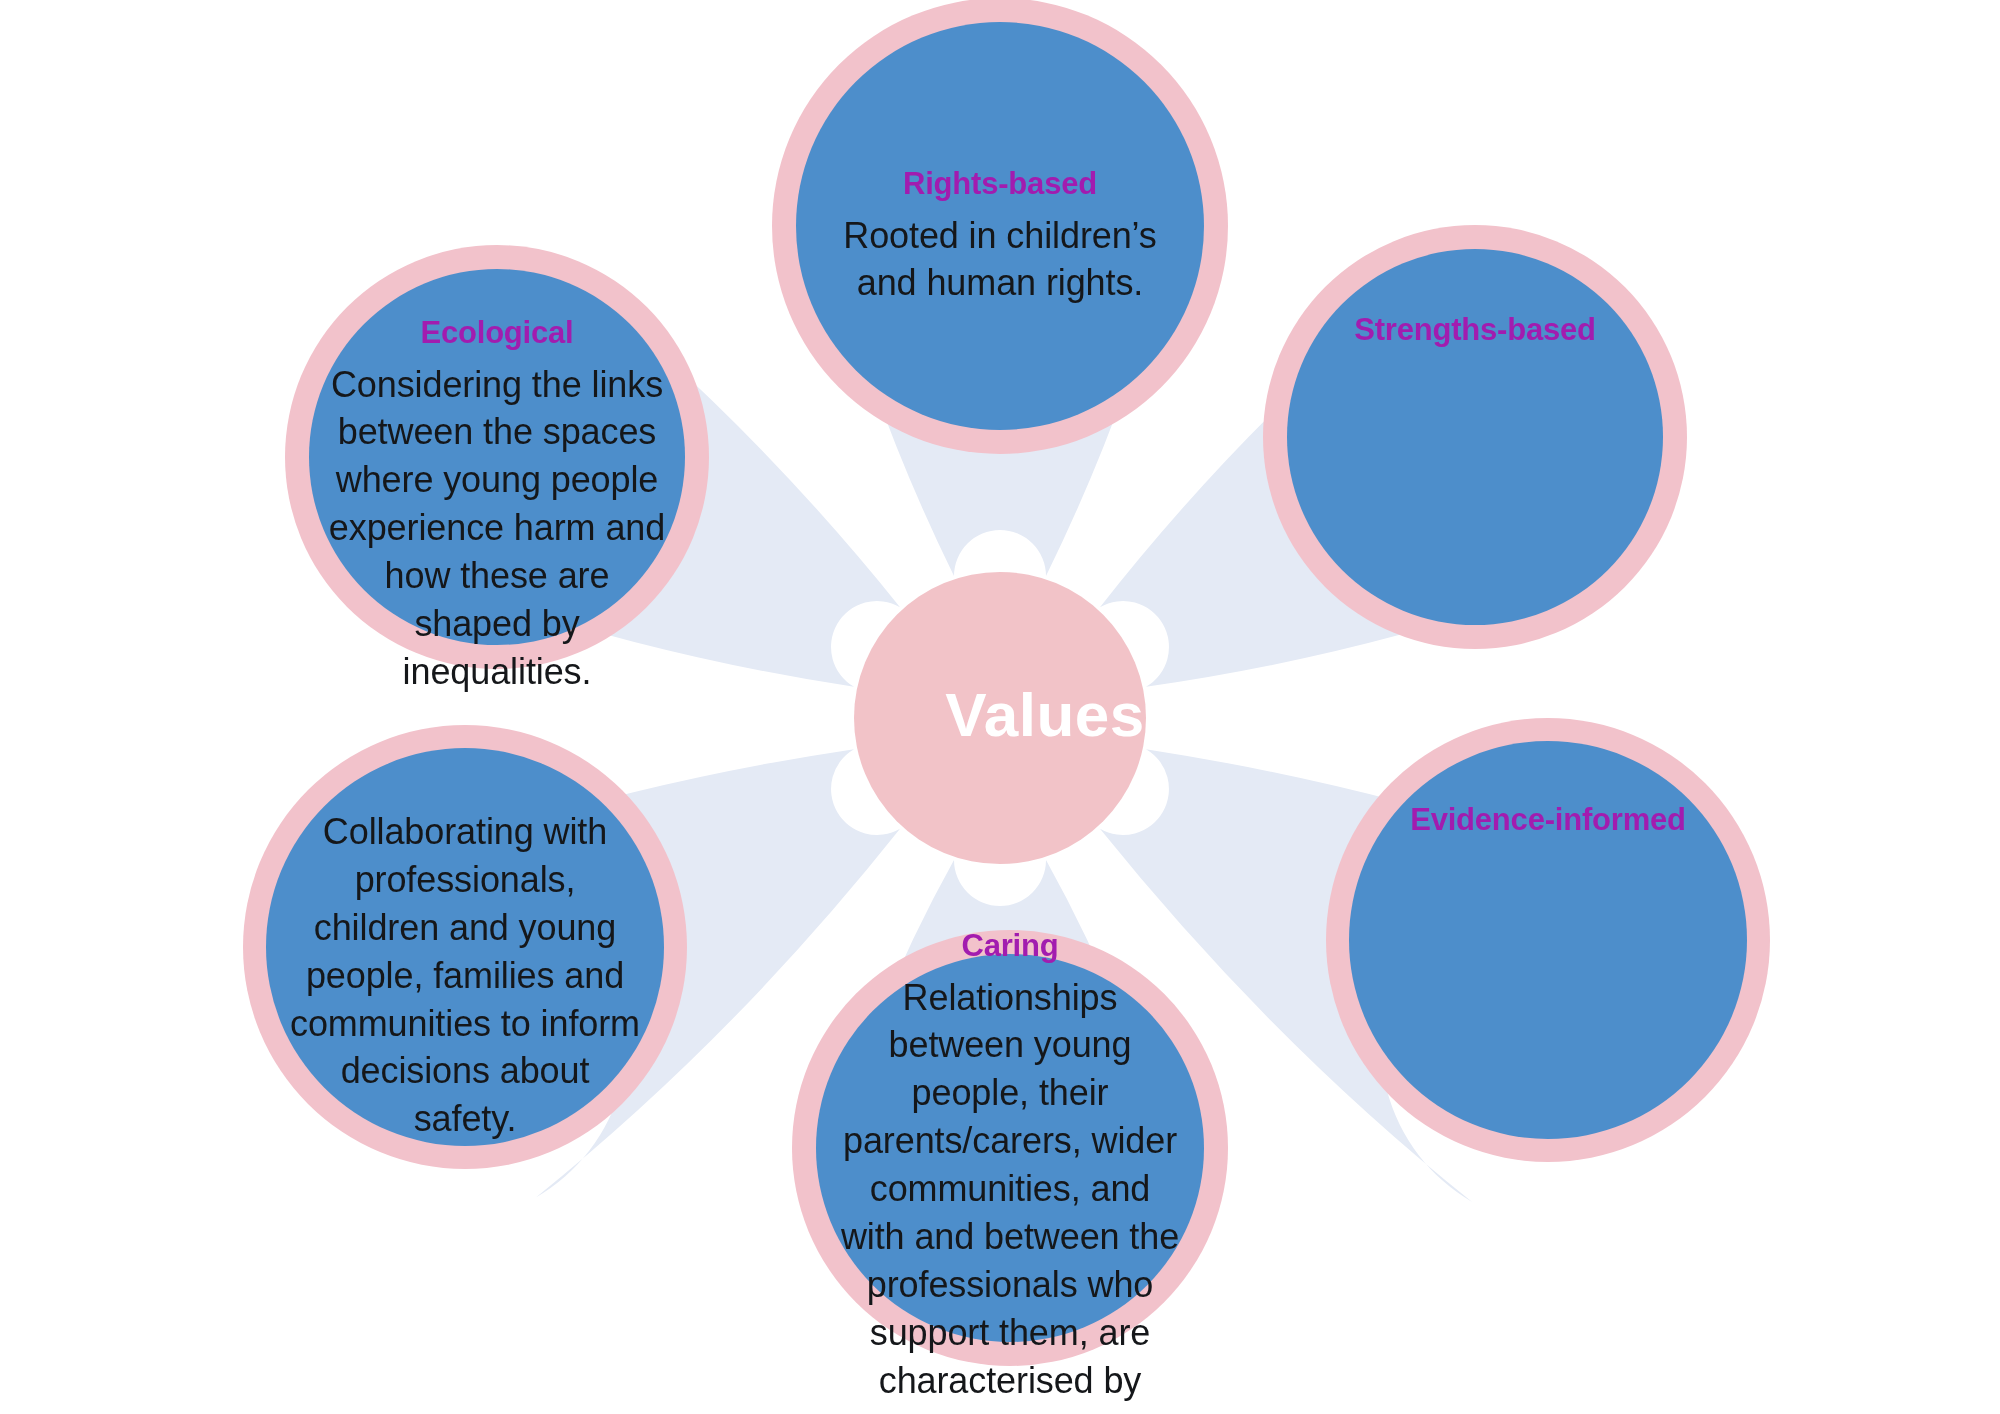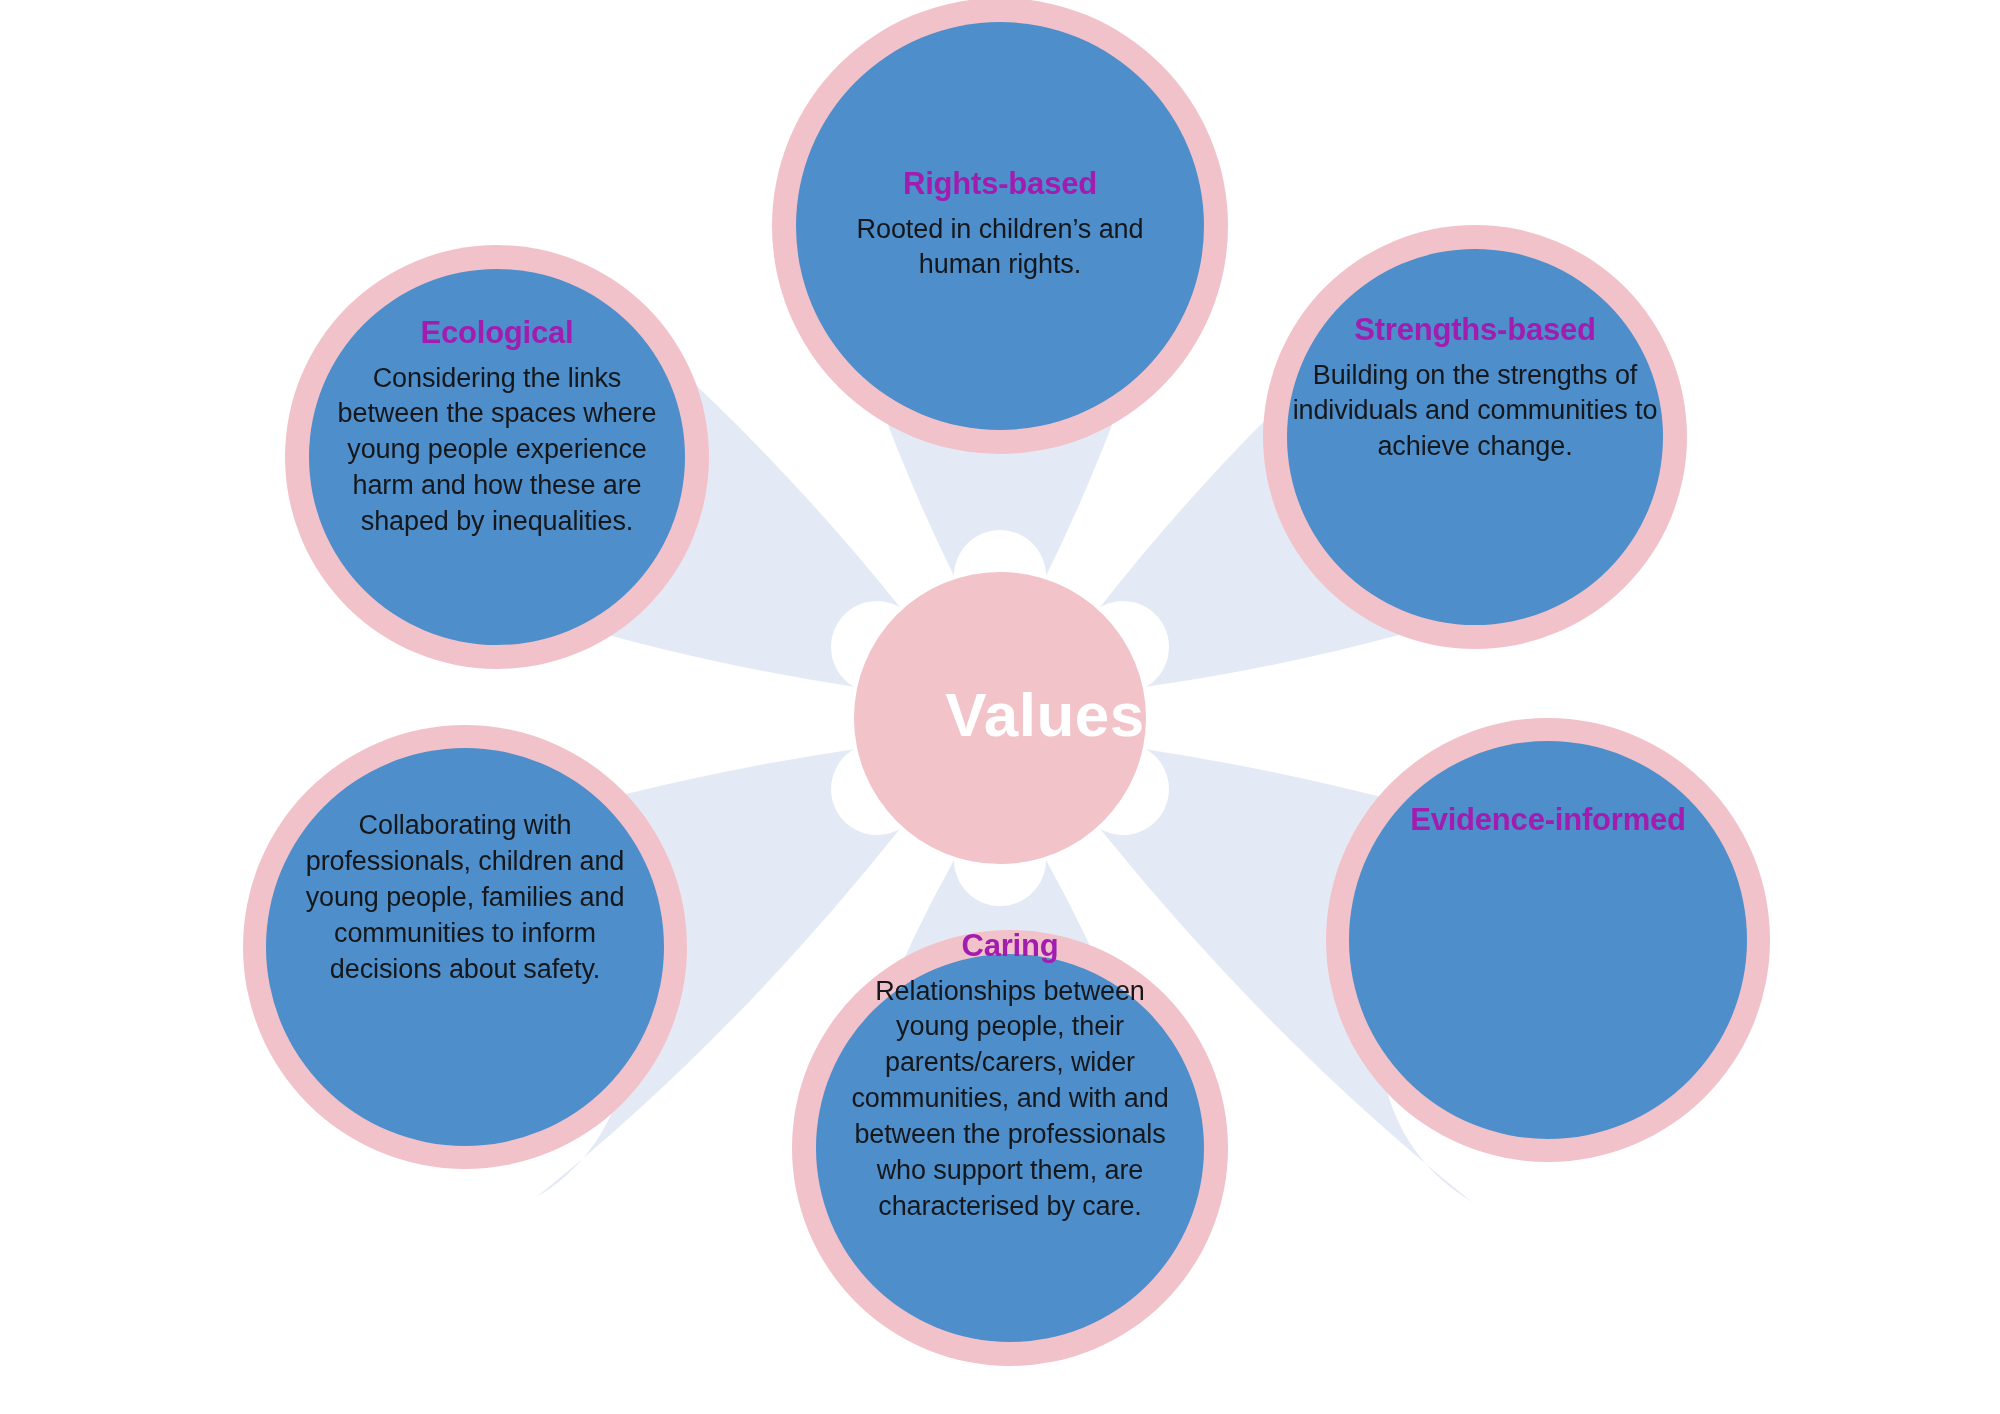--- a/index.html
+++ b/index.html
@@ -40,21 +40,21 @@
     display: block;
     font-weight: bold;
     color: #a21caf;
     font-size: 31px;
     line-height: 1.18;
     letter-spacing: -0.2px;
     margin-bottom: 9px;
   }
   .node-desc {
     display: block;
-    font-size: 27px;
+    font-size: 36px;
     line-height: 1.33;
     color: #15171a;
     letter-spacing: -0.1px;
   }
   .center-label {
     position: absolute;
     left: 0;
     top: 0;
     width: 2000px;
     text-align: center;
@@ -102,21 +102,20 @@
       </g>
   </svg>
 
   <div id="node-text-layer">
       <div class="node-text" style="left: 825px; top: 166px; width: 350px;">
         <span class="node-title">Rights-based</span>
         <span class="node-desc">Rooted in children’s and human rights.</span>
       </div>
       <div class="node-text" style="left: 1290px; top: 312px; width: 370px;">
         <span class="node-title">Strengths-based</span>
-        <span class="node-desc">Building on the strengths of individuals and communities to achieve change.</span>
       </div>
       <div class="node-text" style="left: 1365.5px; top: 802px; width: 365px;">
         <span class="node-title">Evidence-informed</span>
       </div>
       <div class="node-text" style="left: 837.5px; top: 928px; width: 345px;">
         <span class="node-title">Caring</span>
         <span class="node-desc">Relationships between young people, their parents/carers, wider communities, and with and between the professionals who support them, are characterised by care.</span>
       </div>
       <div class="node-text" style="left: 290px; top: 808px; width: 350px;">
         <span class="node-desc">Collaborating with professionals, children and young people, families and communities to inform decisions about safety.</span>

